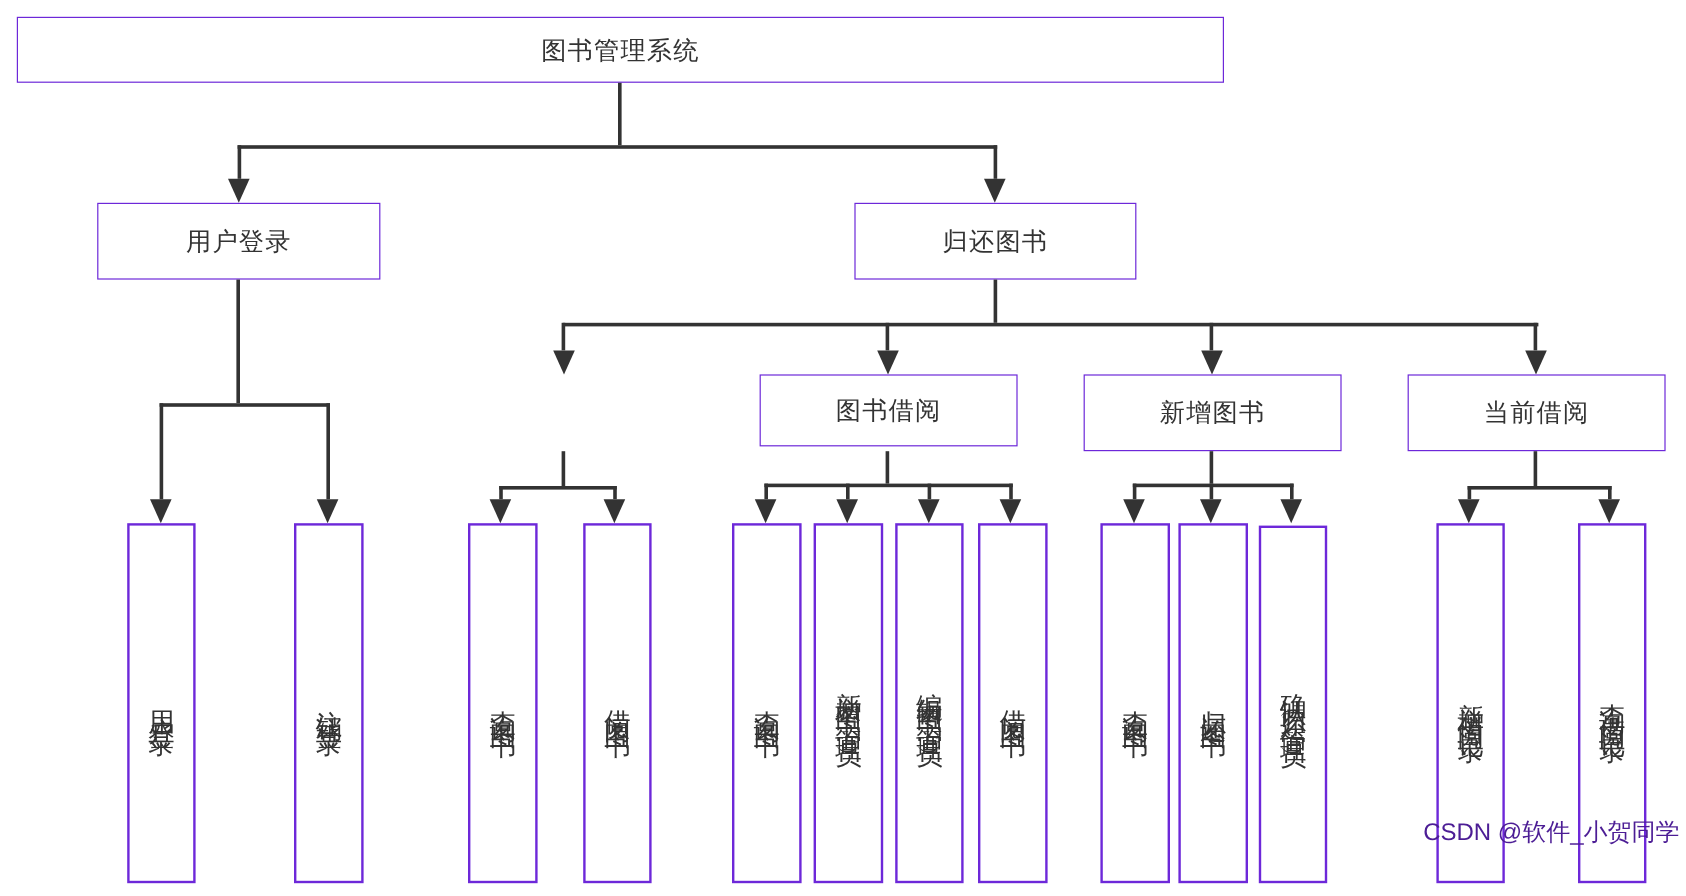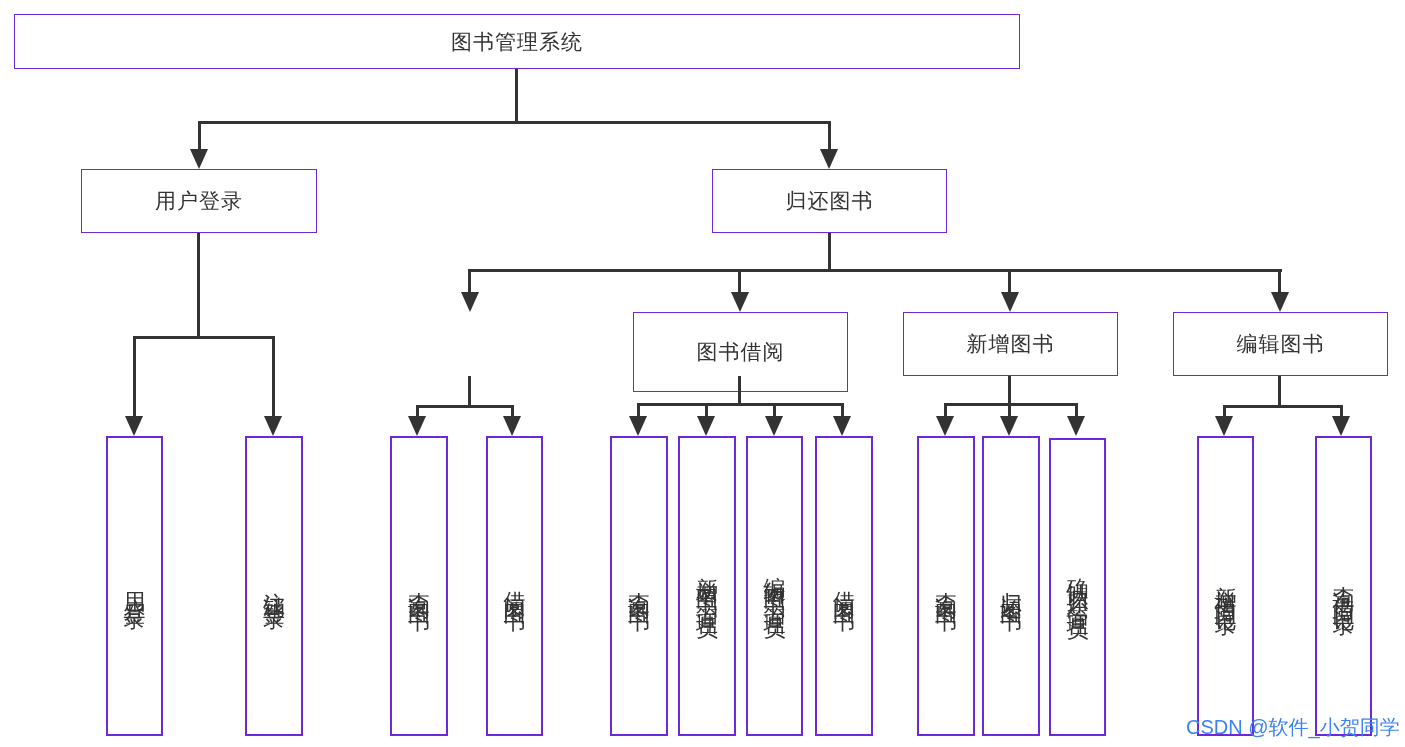--- a/index.html
+++ b/index.html
@@ -35,23 +35,23 @@
   .vline { position:absolute; width:3px;  background:#333333; }
   .arrow {
     position:absolute;
     width:0; height:0;
     border-left:9px solid transparent;
     border-right:9px solid transparent;
     border-top:20px solid #333333;
   }
   #watermark {
     position:absolute;
-    left:1186px; top:714px;
+    left:1186px; top:680px;
     font-size:20px;
-    color:#3b82f6;
+    color:#4c1d95;
     white-space:nowrap;
     z-index:5;
   }
 </style>
 </head>
 <body>
 
 <div id="canvas">
 
   <div class="box" style="left:14px; top:14px; width:1006px; height:55px;">
@@ -83,28 +83,28 @@
   <div class="hline" style="left:469px; top:269px; width:813px;"></div>
   <div class="vline" style="left:468px;  top:269px; height:23px;"></div>
   <div class="arrow" style="left:461px;  top:292px;"></div>
   <div class="vline" style="left:738px;  top:269px; height:23px;"></div>
   <div class="arrow" style="left:731px;  top:292px;"></div>
   <div class="vline" style="left:1008px; top:269px; height:23px;"></div>
   <div class="arrow" style="left:1001px; top:292px;"></div>
   <div class="vline" style="left:1278px; top:269px; height:23px;"></div>
   <div class="arrow" style="left:1271px; top:292px;"></div>
 
-  <div class="box" style="left:633px; top:312px; width:215px; height:80px;">
+  <div class="box" style="left:633px; top:312px; width:215px; height:60px;">
     <span>图书借阅</span>
   </div>
   <div class="box" style="left:903px; top:312px; width:215px; height:64px;">
     <span>新增图书</span>
   </div>
   <div class="box" style="left:1173px; top:312px; width:215px; height:64px;">
-    <span>编辑图书</span>
+    <span>当前借阅</span>
   </div>
 
   <div class="vline" style="left:468px; top:376px; height:29px;"></div>
   <div class="hline" style="left:416px; top:405px; width:98px;"></div>
   <div class="vline" style="left:416px; top:405px; height:11px;"></div>
   <div class="arrow" style="left:408px; top:416px;"></div>
   <div class="vline" style="left:511px; top:405px; height:11px;"></div>
   <div class="arrow" style="left:503px; top:416px;"></div>
 
   <div class="vline" style="left:738px; top:376px; height:27px;"></div>

